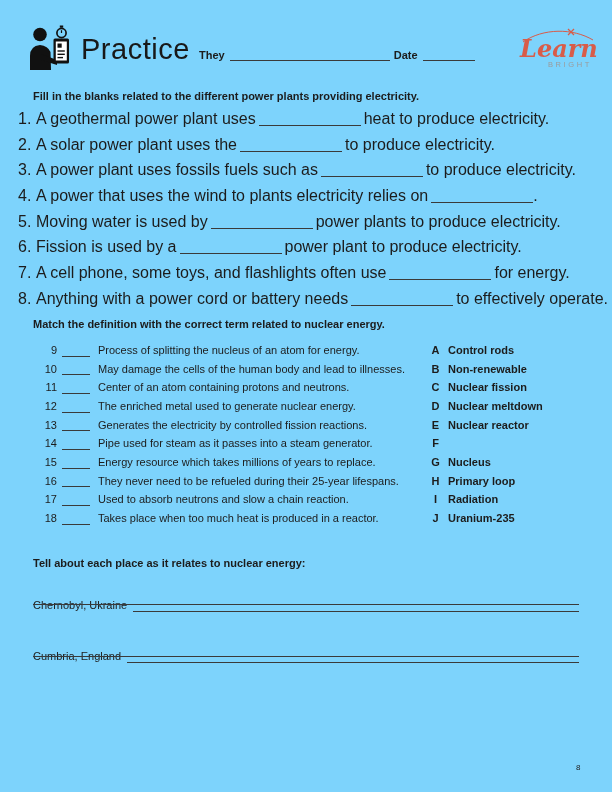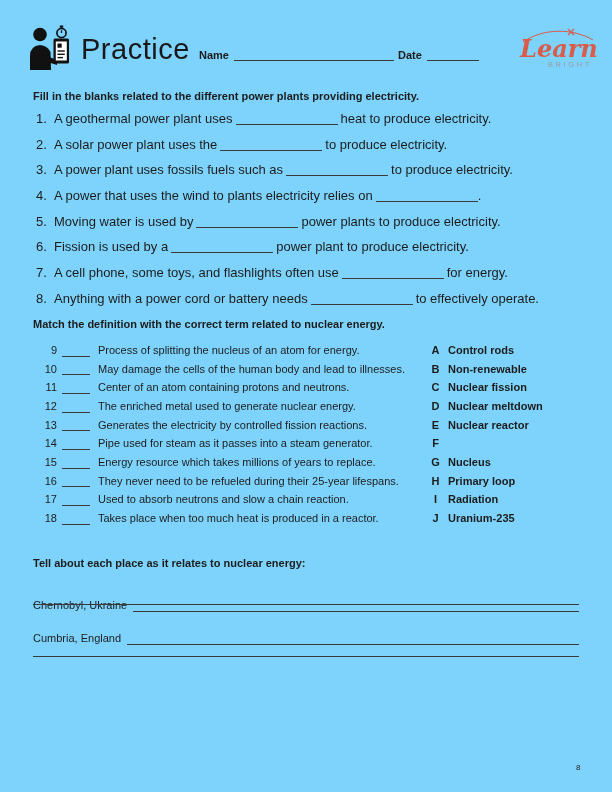--- a/index.html
+++ b/index.html
@@ -22,39 +22,39 @@
   .date-blank { width:52px; margin-left:5px; }
   .logo { position:absolute; left:517px; top:25px; }
   
   .sec-heading {
     position:absolute; left:33px; font-size:11px; font-weight:bold; line-height:13px;
   }
   .h-fill  { top:90px; }
   .h-match { top:318px; }
   .h-places{ top:557px; }
   
-  .questions { position:absolute; left:36px; top:112px; width:560px; font-size:13px; }
+  .questions { position:absolute; left:18px; top:112px; width:560px; font-size:16px; }
   .q { height:25.7px; line-height:13px; white-space:nowrap; }
   .q-num { display:inline-block; width:18px; }
   .q-blank { width:102px; margin:0 3px; }
   
   .match-defs { position:absolute; left:33px; top:344px; font-size:11px; }
   .m-row { display:flex; height:18.68px; line-height:13px; white-space:nowrap; }
   .m-num { width:24px; text-align:right; }
   .m-blank { width:28px; height:11.5px; border-bottom:1.1px solid #3a3a3a; margin-left:5px; }
   .m-text { margin-left:8px; }
   .match-terms { position:absolute; left:428px; top:344px; font-size:11px; font-weight:bold; }
   .t-row { display:flex; height:18.68px; line-height:13px; white-space:nowrap; }
   .t-letter { width:15px; text-align:center; }
   .t-term { margin-left:5px; }
   
   .place-row { position:absolute; left:33px; width:546px; display:flex; height:13px;
     font-size:11px; line-height:13px; white-space:nowrap;margin-top:31px; }
   .p1 { top:568px; }
-  .p2 { top:601px; }
+  .p2 { top:619px; }
   .fill-line { flex:1 1 auto; border-bottom:1px solid #3a3a3a; margin-left:6px; }
   .rule { position:absolute; left:33px; width:546px; height:0; border-bottom:1px solid #3a3a3a; }
   .r1 { top:604px; }
   .r2 { top:656px; }
   
   .page-number { position:absolute; left:576px; top:763px; font-size:8px; color:#222; }
 </style>
 </head>
 <body>
 
@@ -73,21 +73,21 @@
       <rect x="29.5" y="18.5" width="4.2" height="4.2" fill="#111"></rect>
       <line x1="29.5" y1="26" x2="36.8" y2="26" stroke="#111" stroke-width="1.4"></line>
       <line x1="29.5" y1="29.3" x2="36.8" y2="29.3" stroke="#111" stroke-width="1.4"></line>
       <line x1="29.5" y1="32.6" x2="35" y2="32.6" stroke="#111" stroke-width="1.4"></line>
     </svg>
   </div>
 
   <div class="practice-title">Practice</div>
 
   <div class="namedate">
-    <span>Name</span><span class="blank name-blank"></span><span>Date</span><span class="blank date-blank"></span>
+    <span>They</span><span class="blank name-blank"></span><span>Date</span><span class="blank date-blank"></span>
   </div>
 
   <div class="logo">
     <svg width="82" height="46" viewBox="0 0 82 46">
       <path d="M6 17 C 26 3, 56 3, 76 15" fill="none" stroke="#d85c49" stroke-width="1"></path>
       <path d="M51 4 l6 6 M57 4 l-6 6" stroke="#d85c49" stroke-width="1.3"></path>
       <text x="3" y="32" font-family="'DejaVu Serif', serif" font-style="italic" font-weight="bold" font-size="24" fill="#d85c49">Learn</text>
       <text x="31" y="42" font-family="'Liberation Sans', sans-serif" font-size="7.5" letter-spacing="2.6" fill="#9b9b9b">BRIGHT</text>
     </svg>
   </div>

